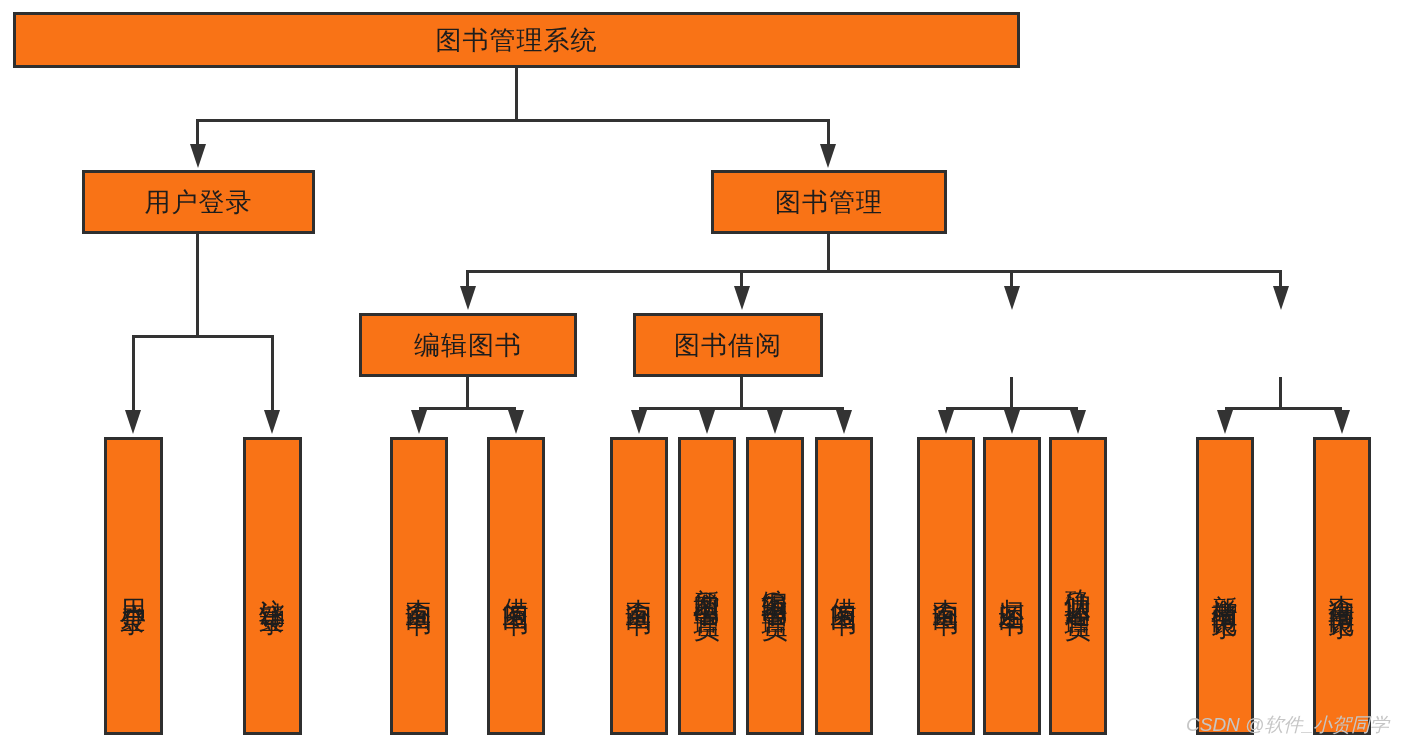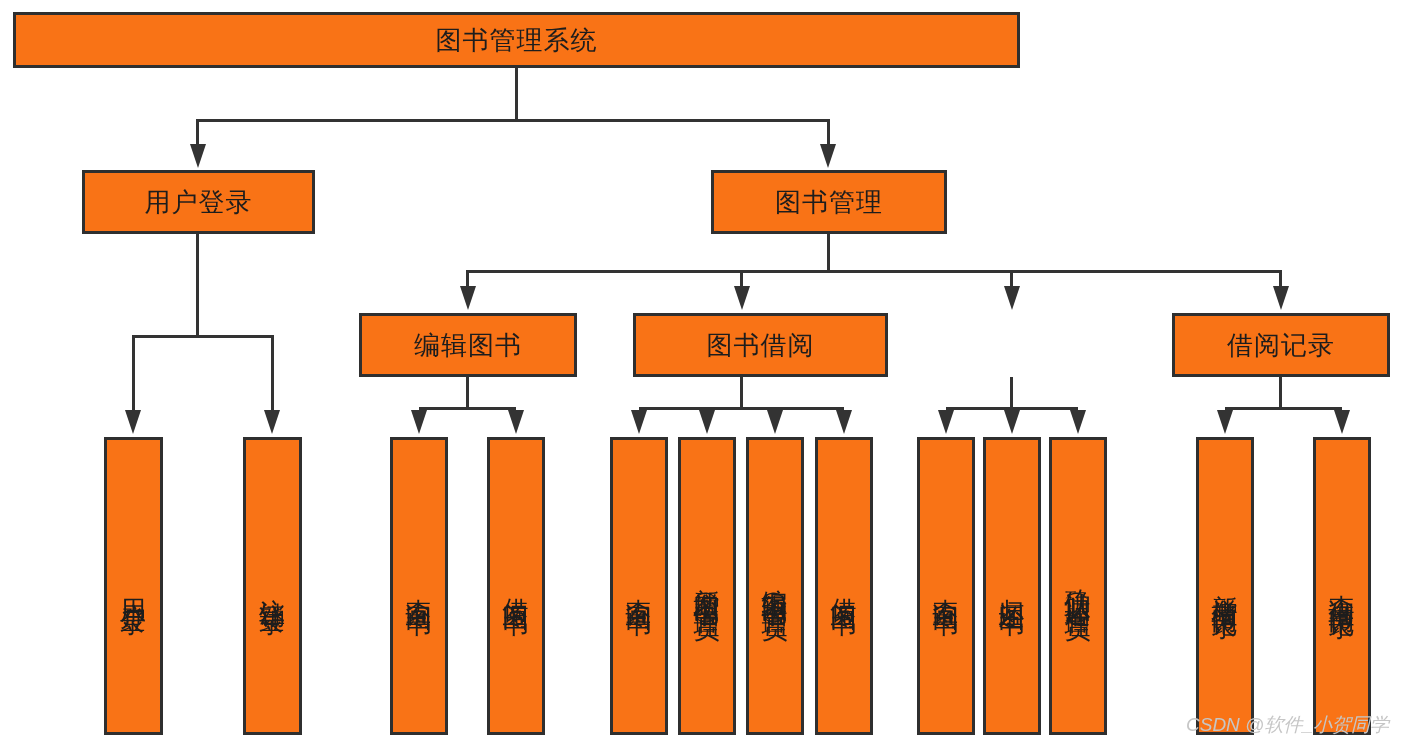--- a/index.html
+++ b/index.html
@@ -97,25 +97,22 @@
   <div class="vl" style="left:740px;top:270px;height:17px"></div>
   <div class="arrow" style="left:734px;top:286px"></div>
   <div class="vl" style="left:1010px;top:270px;height:17px"></div>
   <div class="arrow" style="left:1004px;top:286px"></div>
   <div class="vl" style="left:1279px;top:270px;height:17px"></div>
   <div class="arrow" style="left:1273px;top:286px"></div>
 
   <div class="box hbox" style="left:359px;top:313px;width:218px;height:64px">
     <span>编辑图书</span>
   </div>
-  <div class="box hbox" style="left:633px;top:313px;width:255px;height:64px">
+  <div class="box hbox" style="left:633px;top:313px;width:190px;height:64px">
     <span>图书借阅</span>
-  </div>
-  <div class="box hbox" style="left:1172px;top:313px;width:218px;height:64px">
-    <span>借阅记录</span>
   </div>
 
   <div class="vl" style="left:466px;top:377px;height:32px"></div>
   <div class="hl" style="left:419px;top:407px;width:97px"></div>
   <div class="arrow" style="left:411px;top:410px"></div>
   <div class="arrow" style="left:508px;top:410px"></div>
 
   <div class="vl" style="left:740px;top:377px;height:32px"></div>
   <div class="hl" style="left:639px;top:407px;width:205px"></div>
   <div class="arrow" style="left:631px;top:410px"></div>

